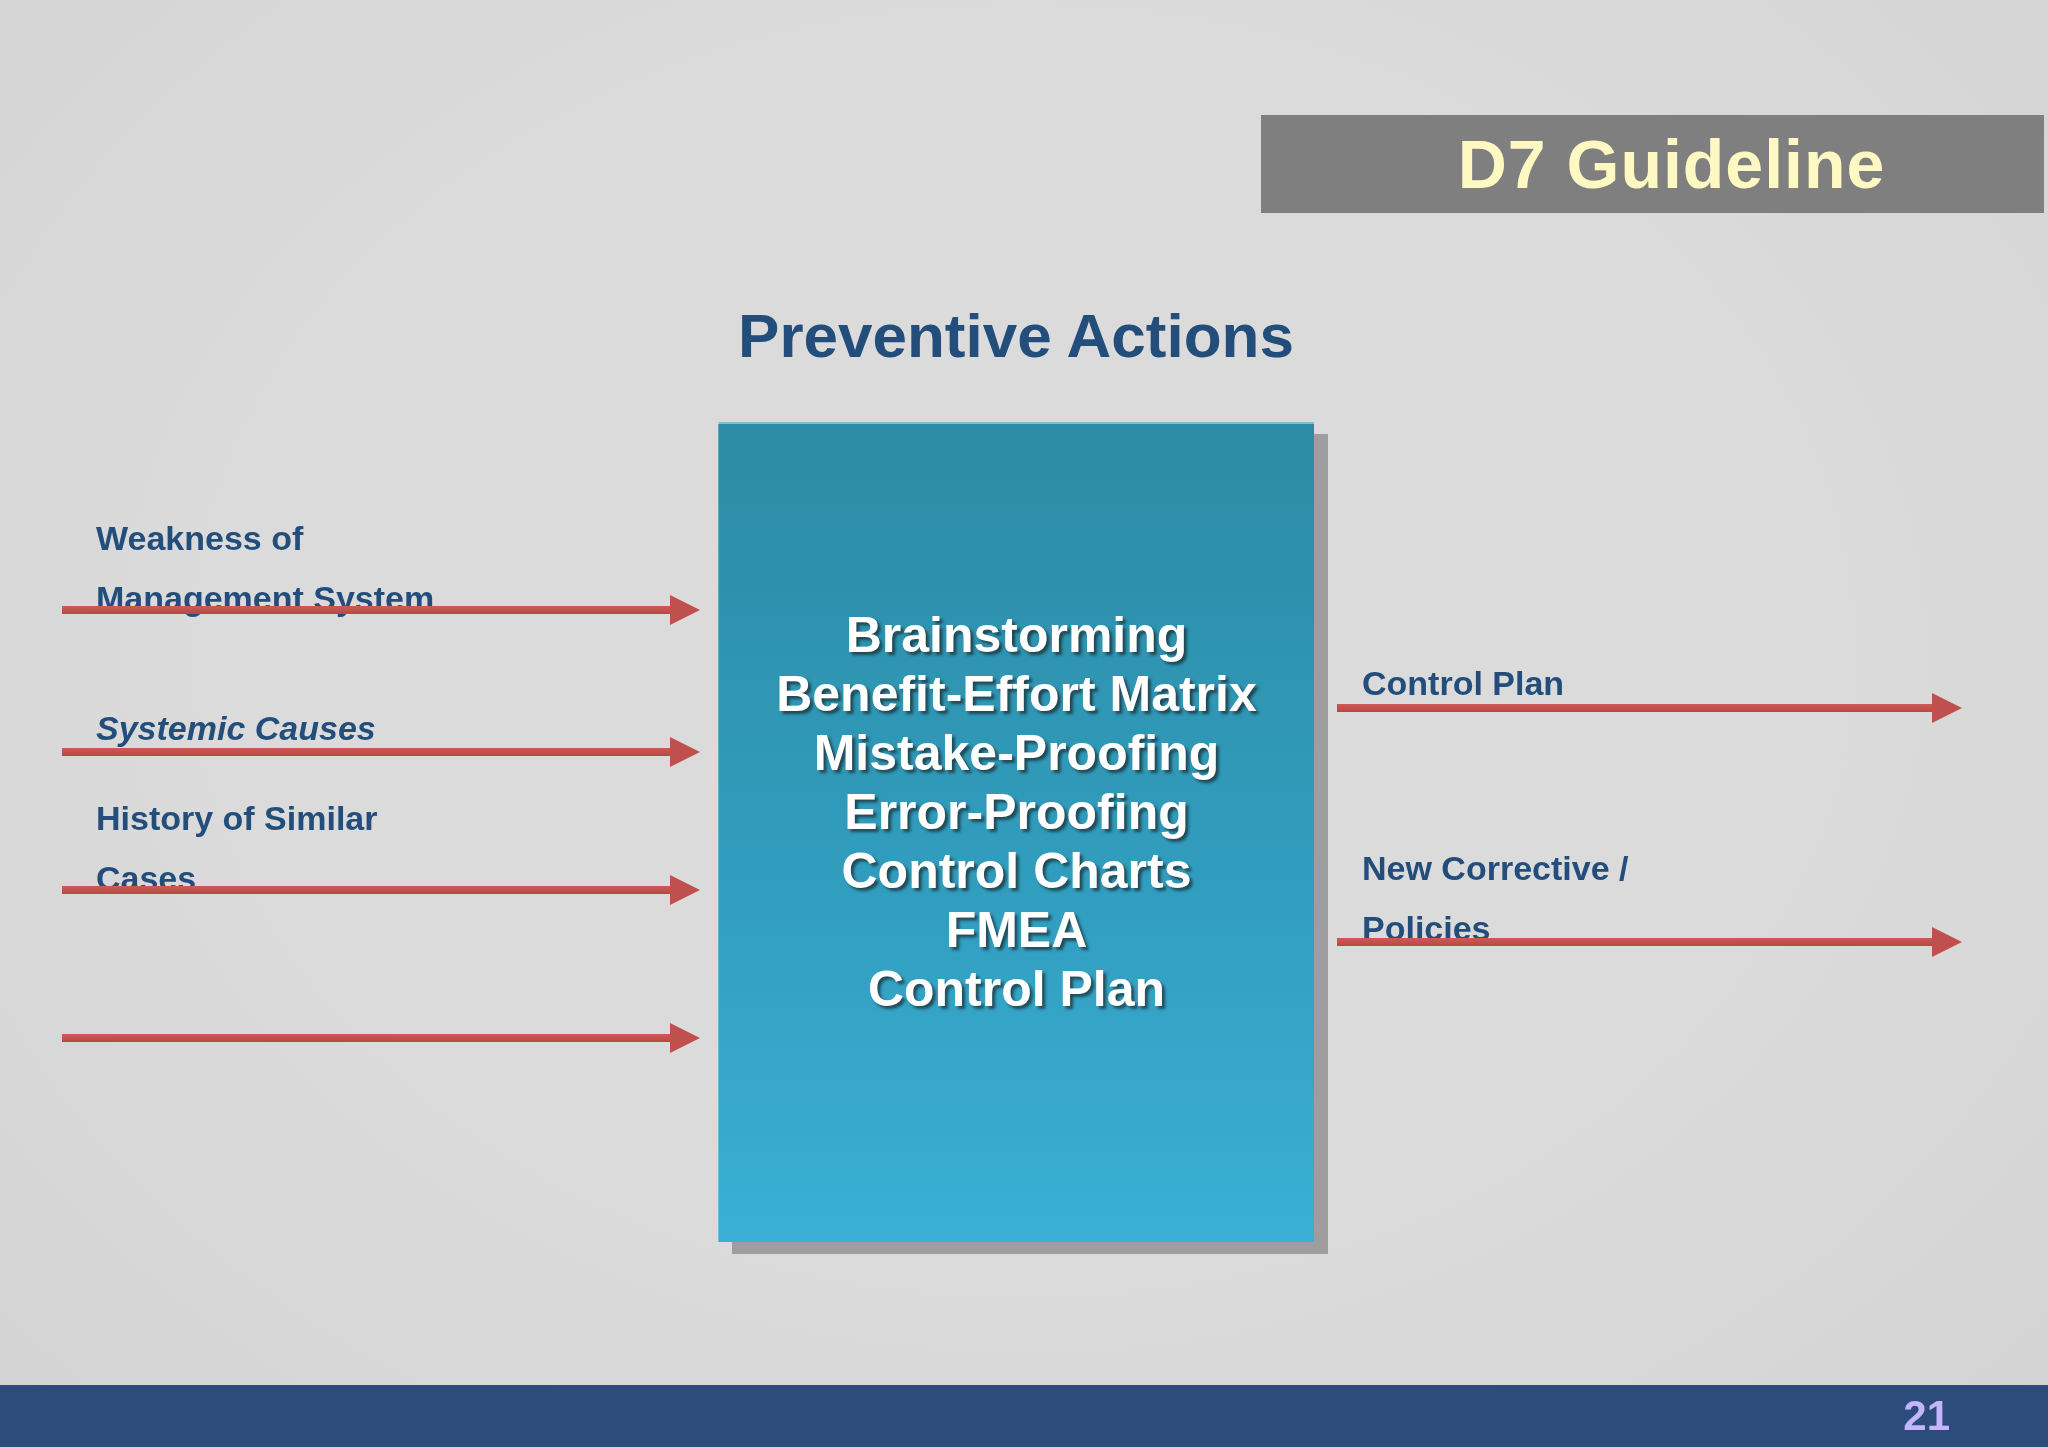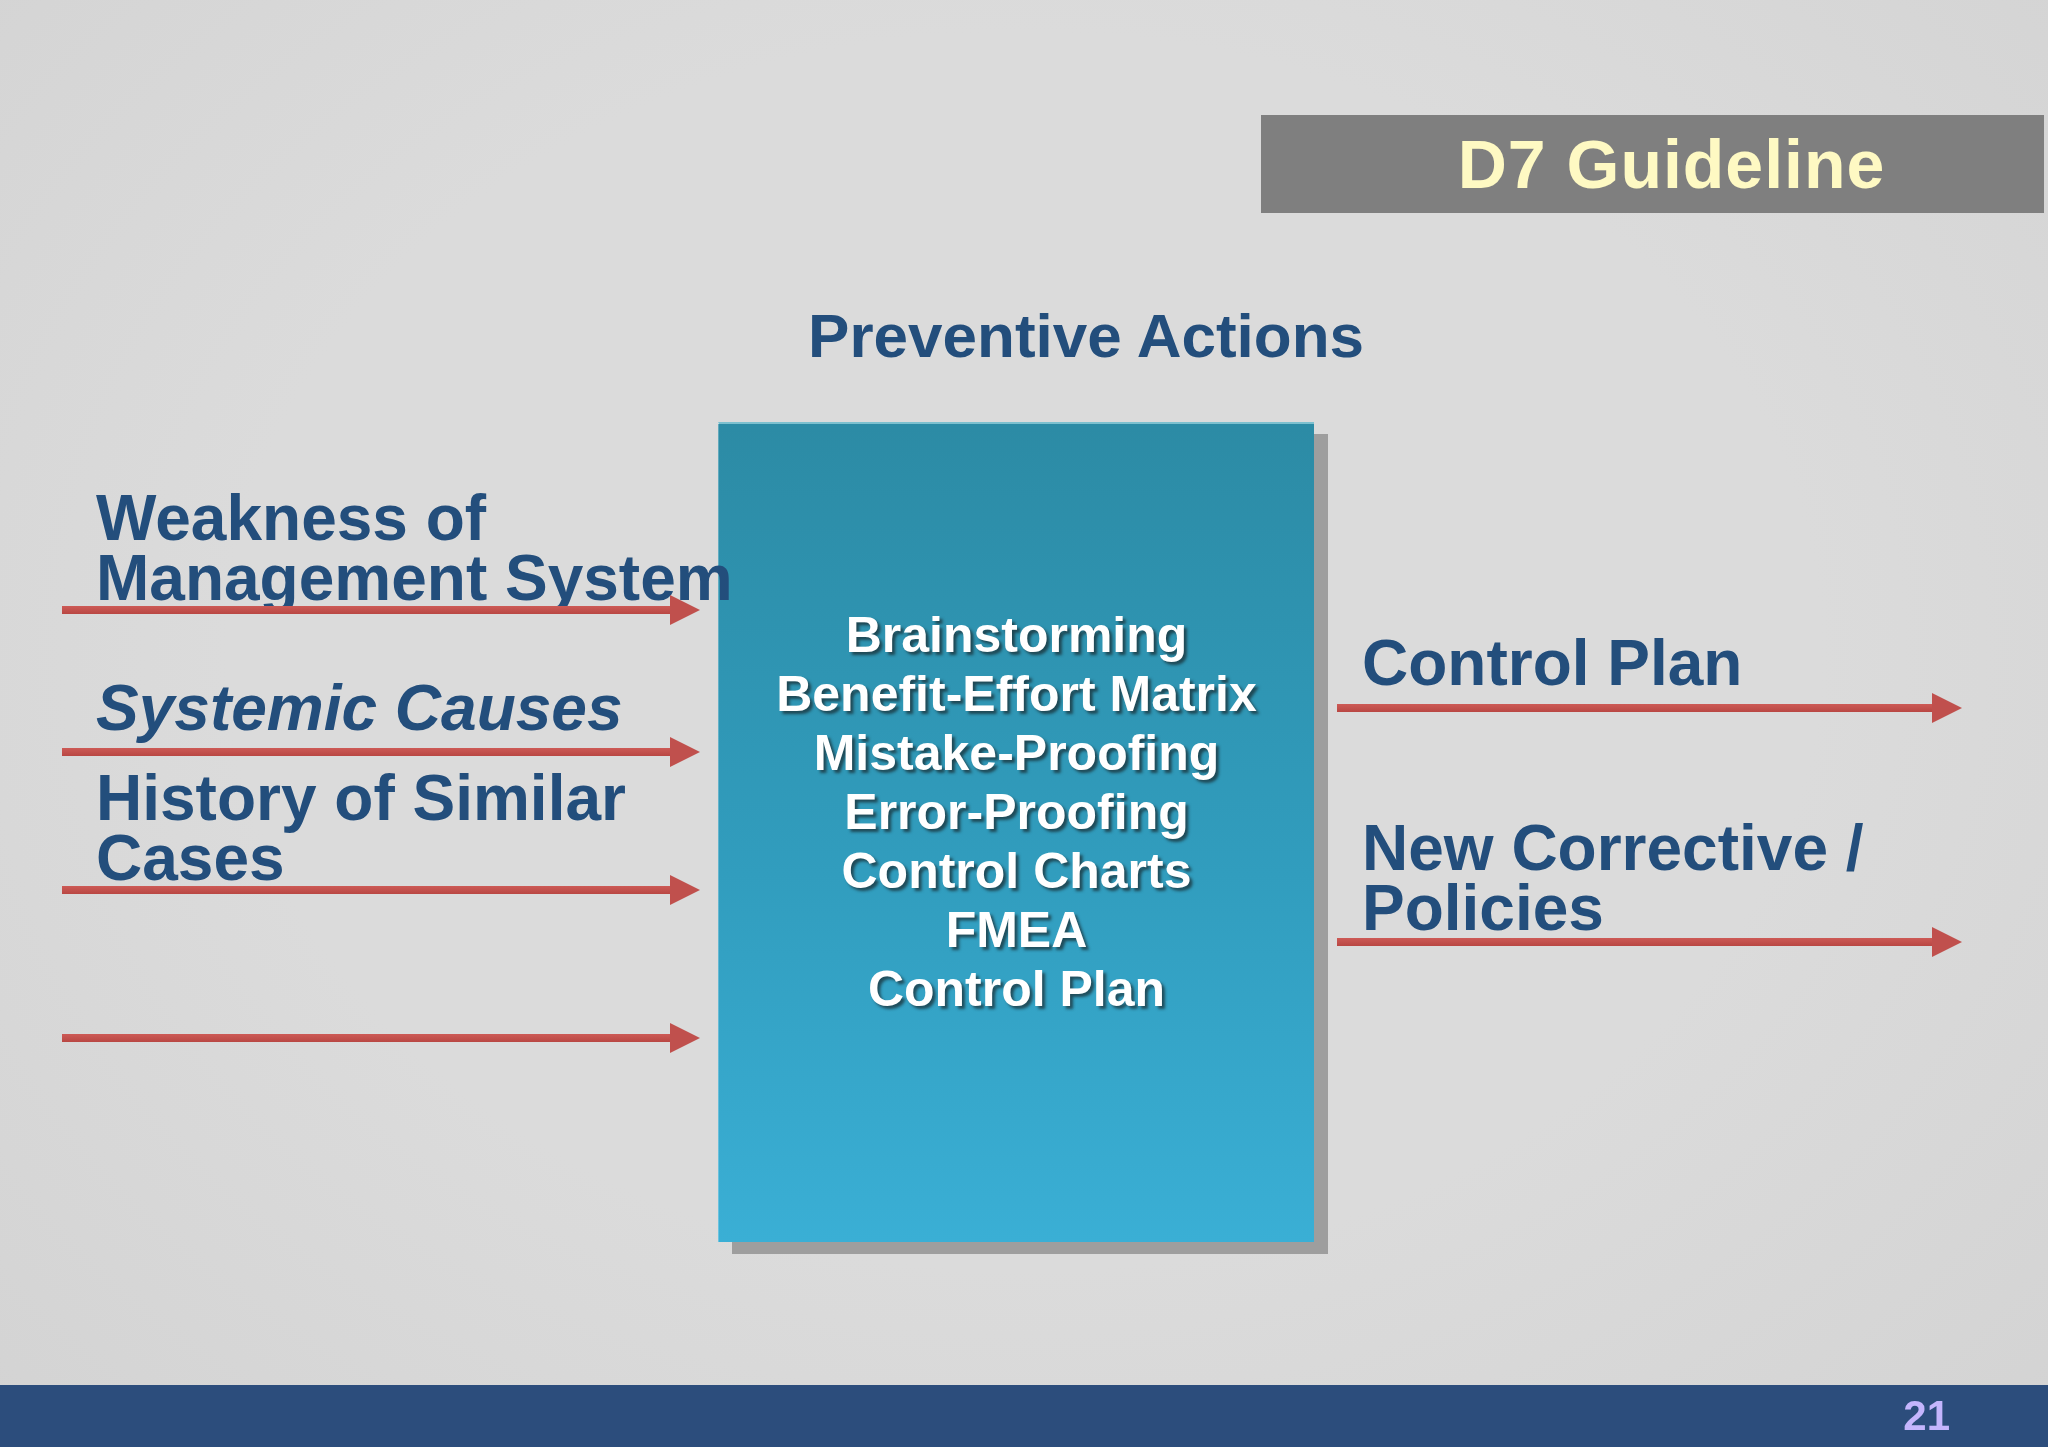--- a/index.html
+++ b/index.html
@@ -37,21 +37,21 @@
     letter-spacing: 1px;
     white-space: nowrap;
   }
 
   
   .heading {
     position: absolute;
     left: 668px;
     top: 300px;
     width: 696px;
-    text-align: right;
+    text-align: center;
     font-size: 62px;
     color: #234E7C;
     white-space: nowrap;
   }
 
   
   .center-box {
     position: absolute;
     left: 718px;
     top: 422px;
@@ -73,24 +73,25 @@
     font-size: 50px;
     line-height: 59px;
     text-shadow: 3px 3px 3px rgba(20, 20, 20, 0.6);
     white-space: nowrap;
     text-align: center;
   }
 
   
   .side-label {
     position: absolute;
-    font-size: 64px;
+    font-size: 34px;
     line-height: 60px;
     color: #234E7C;
     white-space: nowrap;
+    margin-top: 20px;
   }
   .label-left-1 { left: 96px;  top: 488px; }
   .label-left-2 { left: 96px;  top: 678px; font-style: italic; }
   .label-left-3 { left: 96px;  top: 768px; }
   .label-left-4 { left: 96px;  top: 976px; }
   .label-right-1 { left: 1362px; top: 633px; }
   .label-right-2 { left: 1362px; top: 818px; }
 
   
   .arrow {

